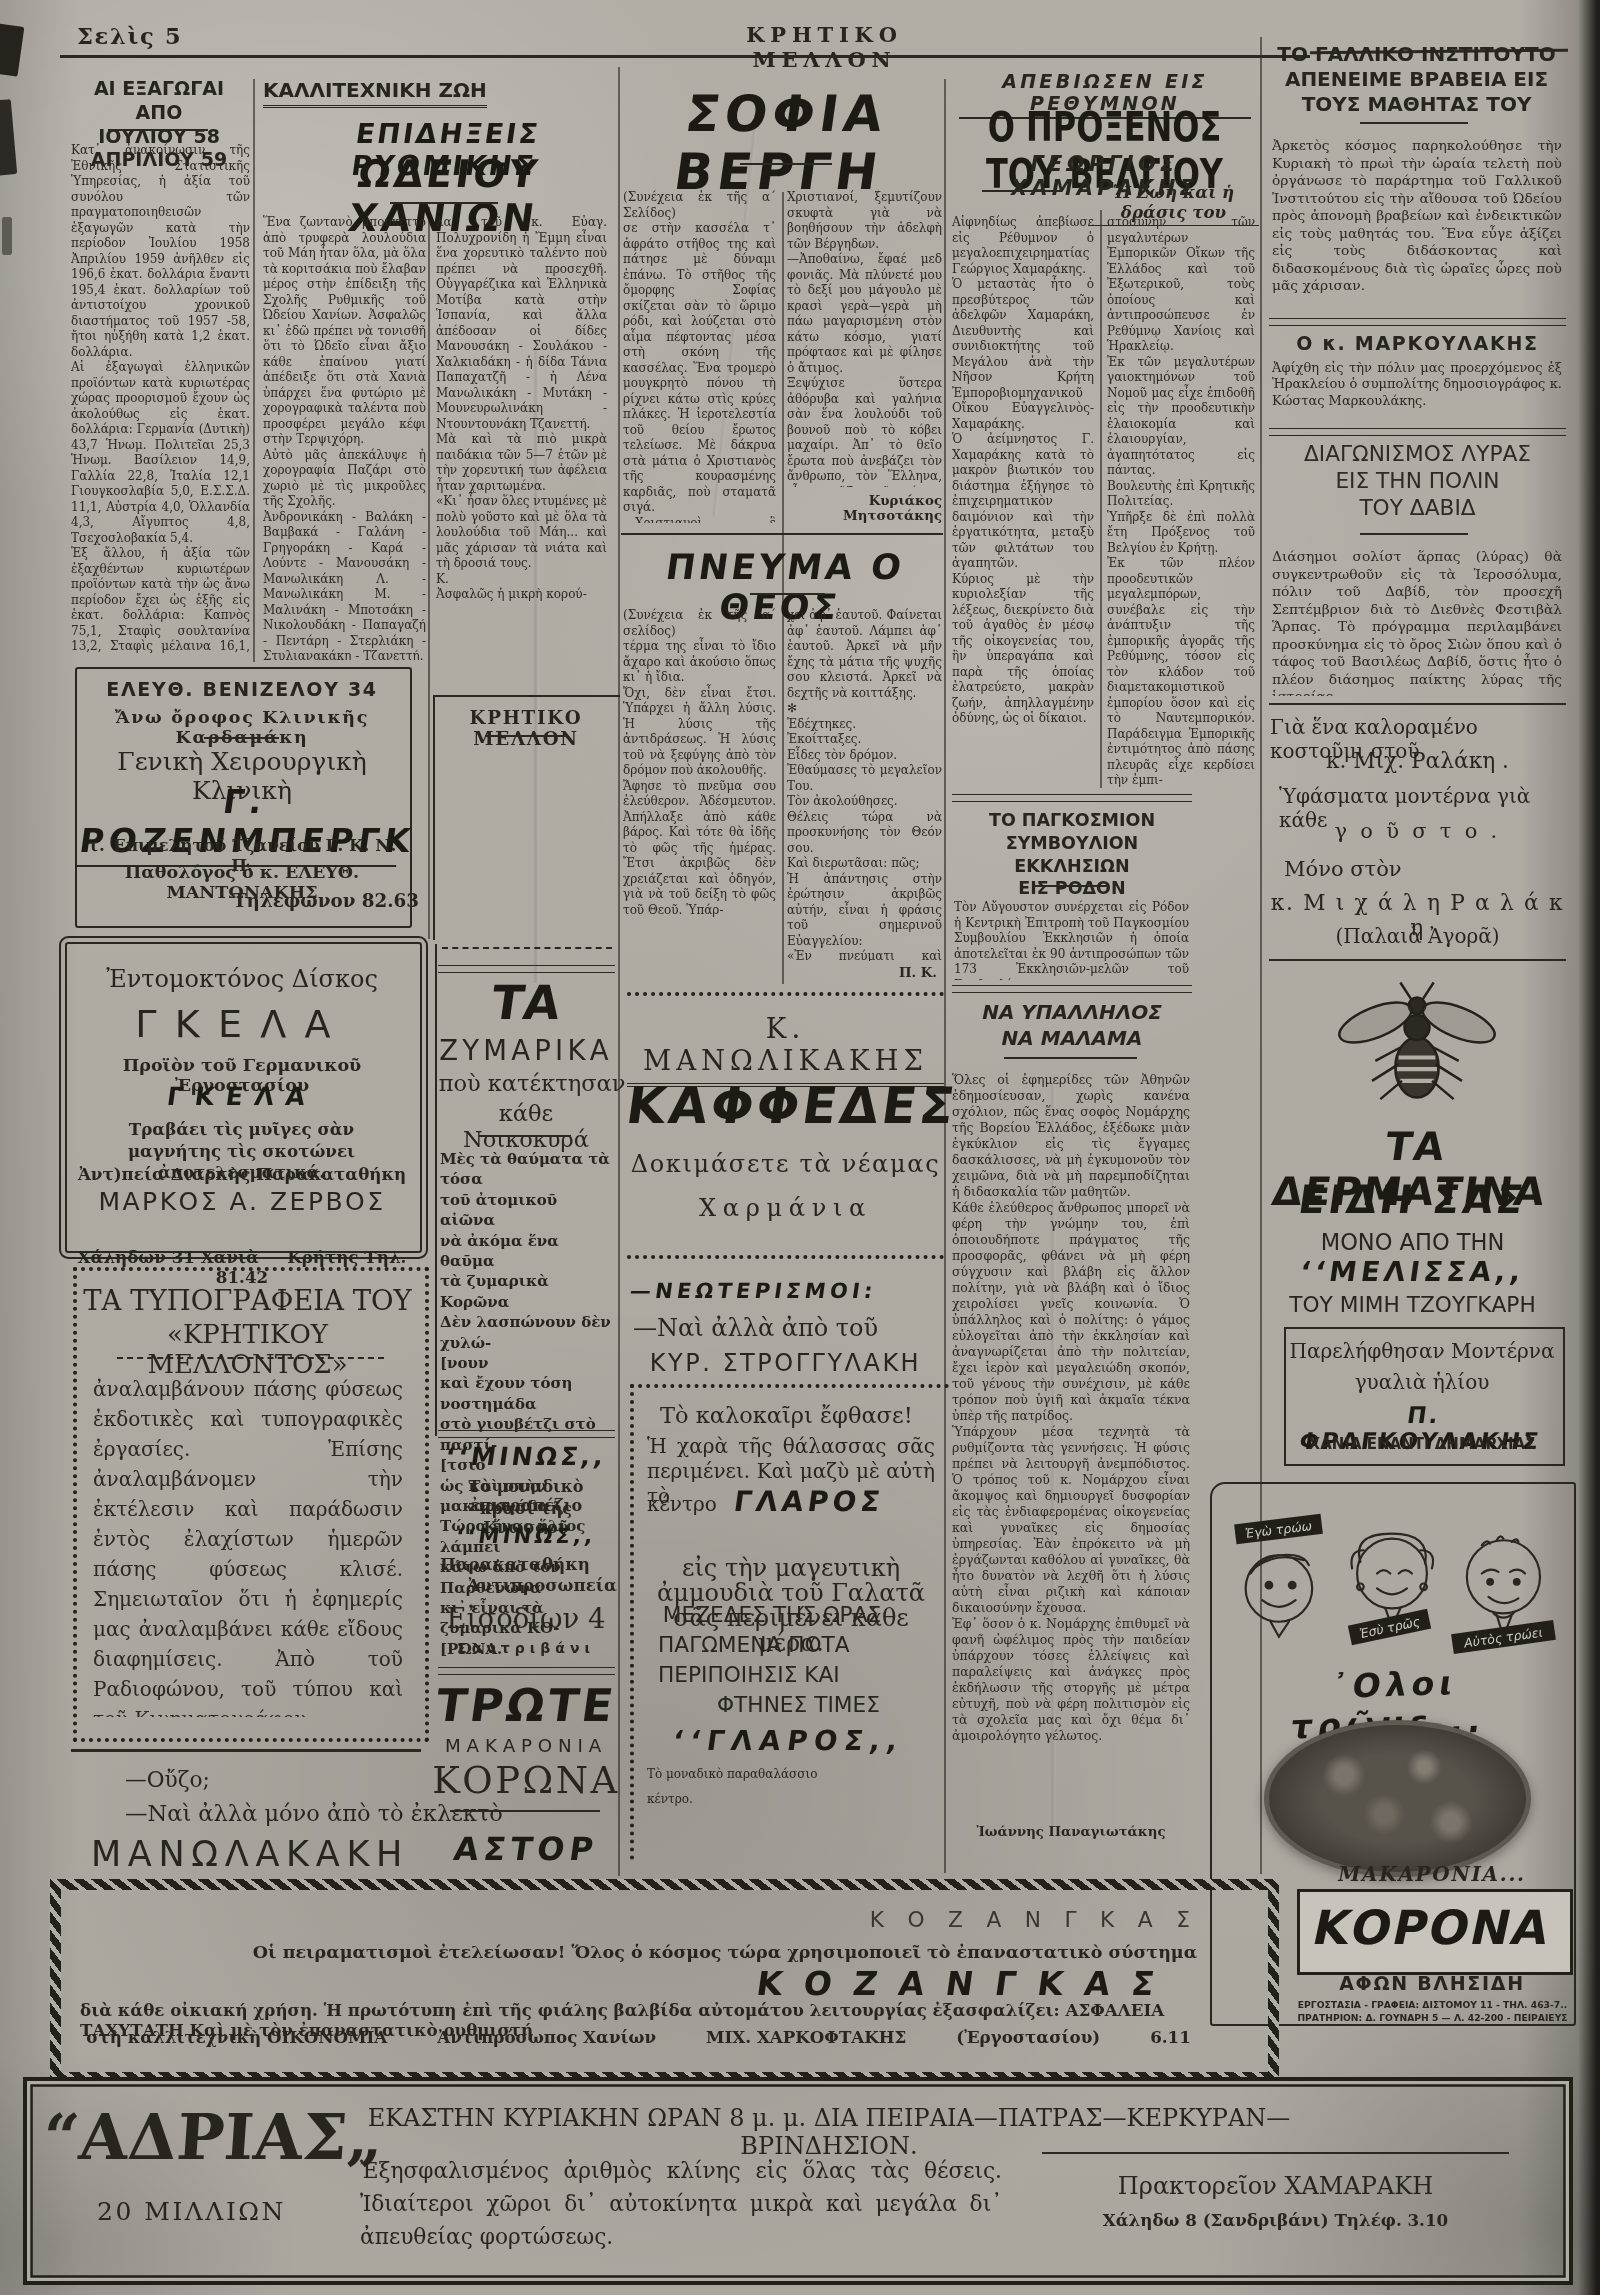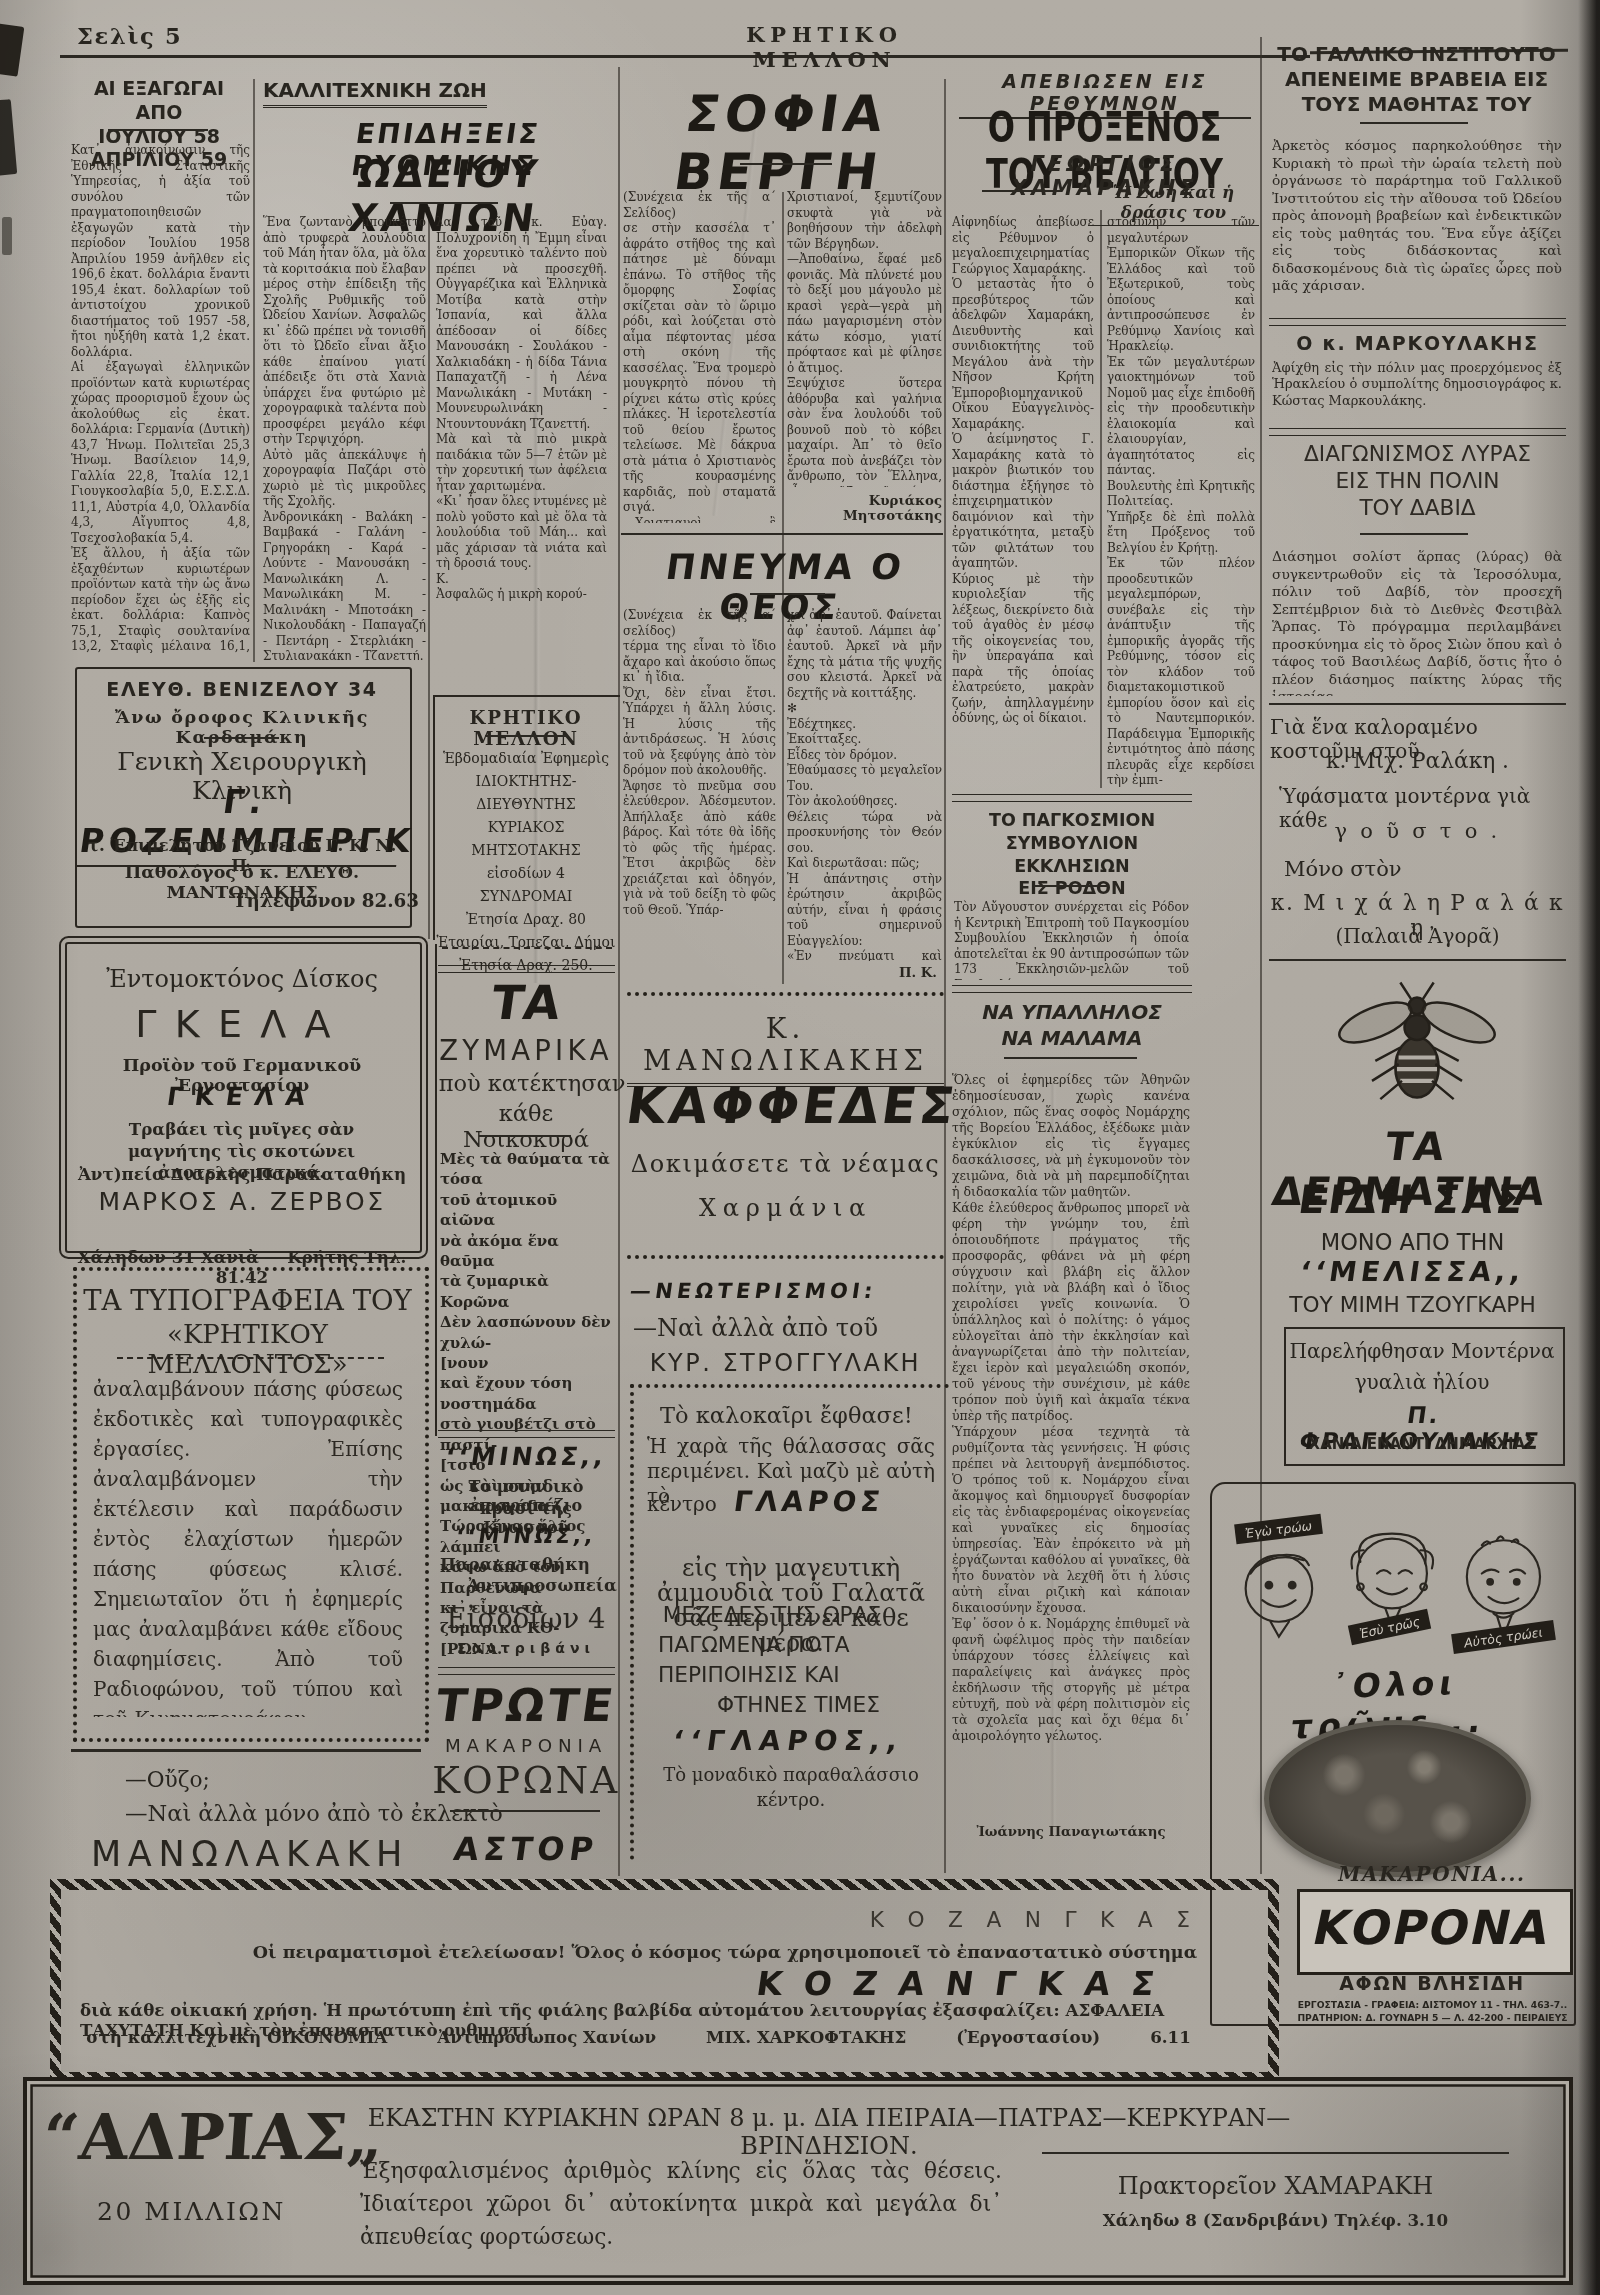--- a/index.html
+++ b/index.html
@@ -242,28 +242,20 @@
   <div class="rule" style="left:204px;top:737px;width:75px;"></div>
   <div class="abs ser c" style="left:82px;top:747px;width:320px;font-size:25px;">Γενικὴ Χειρουργικὴ Κλινικὴ</div>
   <div class="abs heavy c hl" style="left:82px;top:782px;width:320px;font-size:33px;letter-spacing:5px;border-bottom:2.5px solid #2a2620;padding-bottom:5px;">Γ. ΡΟΖΕΝΜΠΕΡΓΚ</div>
   <div class="abs ser b c" style="left:82px;top:835px;width:320px;font-size:16.7px;">τ. Ἐπιμελητοῦ Τζανείου Γ. Κ. Ν. Π.</div>
   <div class="abs ser b c" style="left:82px;top:862px;width:320px;font-size:17.5px;">Παθολόγος ὁ κ. ΕΛΕΥΘ. ΜΑΝΤΩΝΑΚΗΣ</div>
   <div class="abs ser b" style="left:233px;top:890px;font-size:18.3px;">Τηλέφωνον 82.63</div>
 
   <div class="abs" style="left:433px;top:695px;width:185px;height:243px;border-left:2.5px solid #2a2620;border-top:2.5px solid #2a2620;"></div>
   <div class="abs ser b c" style="left:437px;top:707px;width:178px;font-size:18.3px;letter-spacing:1.7px;">ΚΡΗΤΙΚΟ ΜΕΛΛΟΝ</div>
   <div class="rule" style="left:485px;top:735px;width:83px;"></div>
-  <div class="abs ser c ml" style="left:435px;top:747px;width:182px;font-size:14px;line-height:23px;">Ἑβδομαδιαία Ἐφημερὶς
-ΙΔΙΟΚΤΗΤΗΣ-ΔΙΕΥΘΥΝΤΗΣ
-ΚΥΡΙΑΚΟΣ ΜΗΤΣΟΤΑΚΗΣ
-εἰσοδίων 4
-ΣΥΝΔΡΟΜΑΙ
-Ἐτησία Δραχ. 80
-Ἑταιρίαι, Τρπεζαι, Δήμοι
-Ἐτησία Δραχ. 250.</div>
 
   <div class="abs wavybox" style="left:65px;top:942px;width:353px;height:307px;outline:2.5px solid #2a2620;outline-offset:4.2px;"></div>
   <div class="abs ser c" style="left:72px;top:965px;width:340px;font-size:24px;">Ἐντομοκτόνος Δίσκος</div>
   <div class="abs san c" style="left:72px;top:1002px;width:340px;font-size:38px;letter-spacing:18.3px;">ΓΚΕΛΑ</div>
   <div class="abs ser b c" style="left:72px;top:1055px;width:340px;font-size:17.5px;">Προϊὸν τοῦ Γερμανικοῦ Ἐργοστασίου</div>
   <div class="abs heavy c hl" style="left:72px;top:1082px;width:340px;font-size:25px;letter-spacing:11.7px;">ΓΚΕΛΑ</div>
   <div class="abs ser b c" style="left:83px;top:1119px;width:317px;font-size:16.7px;line-height:21.7px;">Τραβάει τὶς μυῖγες σὰν μαγνήτης τὶς σκοτώνει ἀποτελεσματικά.</div>
   <div class="abs ser b c" style="left:72px;top:1164px;width:340px;font-size:16.7px;">Ἀντ)πεία Διαρκὴς Παρακαταθήκη</div>
   <div class="abs san c" style="left:72px;top:1187px;width:340px;font-size:25px;letter-spacing:2.5px;">ΜΑΡΚΟΣ Α. ΖΕΡΒΟΣ</div>
   <div class="abs ser b c" style="left:72px;top:1219px;width:340px;font-size:16.7px;margin-top:28px;">Χάληδων 31 Χανιὰ — Κρήτης Τηλ. 81.42</div>
@@ -336,21 +328,21 @@
   <div class="abs" style="left:647px;top:1485px;width:288px;">
     <span class="ser" style="font-size:20px;">κέντρο</span>
     <span class="heavy hl" style="display:inline-block;font-size:28px;letter-spacing:4.2px;margin-left:13.3px;">ΓΛΑΡΟΣ</span>
   </div>
   <div class="abs ser ml" style="left:647px;top:1556px;width:288px;font-size:24px;line-height:25px;text-align:center;">εἰς τὴν μαγευτικὴ ἀμμουδιὰ τοῦ Γαλατᾶ σᾶς περιμένει κάθε μέρα.</div>
   <div class="abs san c" style="left:647px;top:1602px;width:250px;font-size:21.7px;">ΜΕΖΕΔΕΣ ΤΗΣ ΩΡΑΣ</div>
   <div class="abs san" style="left:658px;top:1632px;font-size:21.7px;">ΠΑΓΩΜΕΝΑ ΠΟΤΑ</div>
   <div class="abs san" style="left:658px;top:1662px;font-size:21.7px;">ΠΕΡΙΠΟΙΗΣΙΣ ΚΑΙ</div>
   <div class="abs san" style="left:717px;top:1692px;font-size:21.7px;">ΦΤΗΝΕΣ ΤΙΜΕΣ</div>
   <div class="abs heavy c hl" style="left:647px;top:1724px;width:283px;font-size:27.5px;letter-spacing:6.7px;">‘‘ΓΛΑΡΟΣ,,</div>
-  <div class="abs ser ml" style="left:647px;top:1762px;width:288px;font-size:18px;line-height:25px;text-align:center;">Τὸ μοναδικὸ παραθαλάσσιο
+  <div class="abs ser ml" style="left:647px;top:1762px;width:288px;font-size:12px;line-height:25px;">Τὸ μοναδικὸ παραθαλάσσιο
 κέντρο.</div>
 
   <div class="abs" style="left:50px;top:1879px;width:1207px;height:182px;border:11.7px solid #24201a;border-image:repeating-linear-gradient(45deg,#24201a 0 7.5px,#b0aba3 7.5px 12.5px) 14;"></div>
   <div class="abs san c" style="left:834px;top:1907px;width:400px;font-size:21.7px;letter-spacing:8.3px;color:#3a362f;">Κ Ο Ζ Α Ν Γ Κ Α Σ</div>
   <div class="abs ser b c" style="left:250px;top:1942px;width:950px;font-size:17.5px;">Οἱ πειραματισμοὶ ἐτελείωσαν! Ὅλος ὁ κόσμος τώρα χρησιμοποιεῖ τὸ ἐπαναστατικὸ σύστημα</div>
   <div class="abs heavy c hl" style="left:683px;top:1964px;width:550px;font-size:33px;letter-spacing:5px;">Κ Ο Ζ Α Ν Γ Κ Α Σ</div>
   <div class="abs ser b" style="left:80px;top:2000px;width:1117px;font-size:16.7px;">διὰ κάθε οἰκιακή χρήση. Ἡ πρωτότυπη ἐπὶ τῆς φιάλης βαλβίδα αὐτομάτου λειτουργίας ἐξασφαλίζει: ΑΣΦΑΛΕΙΑ ΤΑΧΥΤΑΤΗ Καὶ μὲ τὸν ἐπαναστατικὸ ρυθμιστή</div>
   <div class="abs" style="left:80px;top:2027px;width:1117px;display:flex;justify-content:center;gap:50px;">
     <span class="ser b" style="font-size:16.7px;">στὴ καλλιτεχνικὴ ΟΙΚΟΝΟΜΙΑ</span>
     <span class="ser b" style="font-size:16.7px;">Ἀντιπρόσωπος Χανίων</span>

